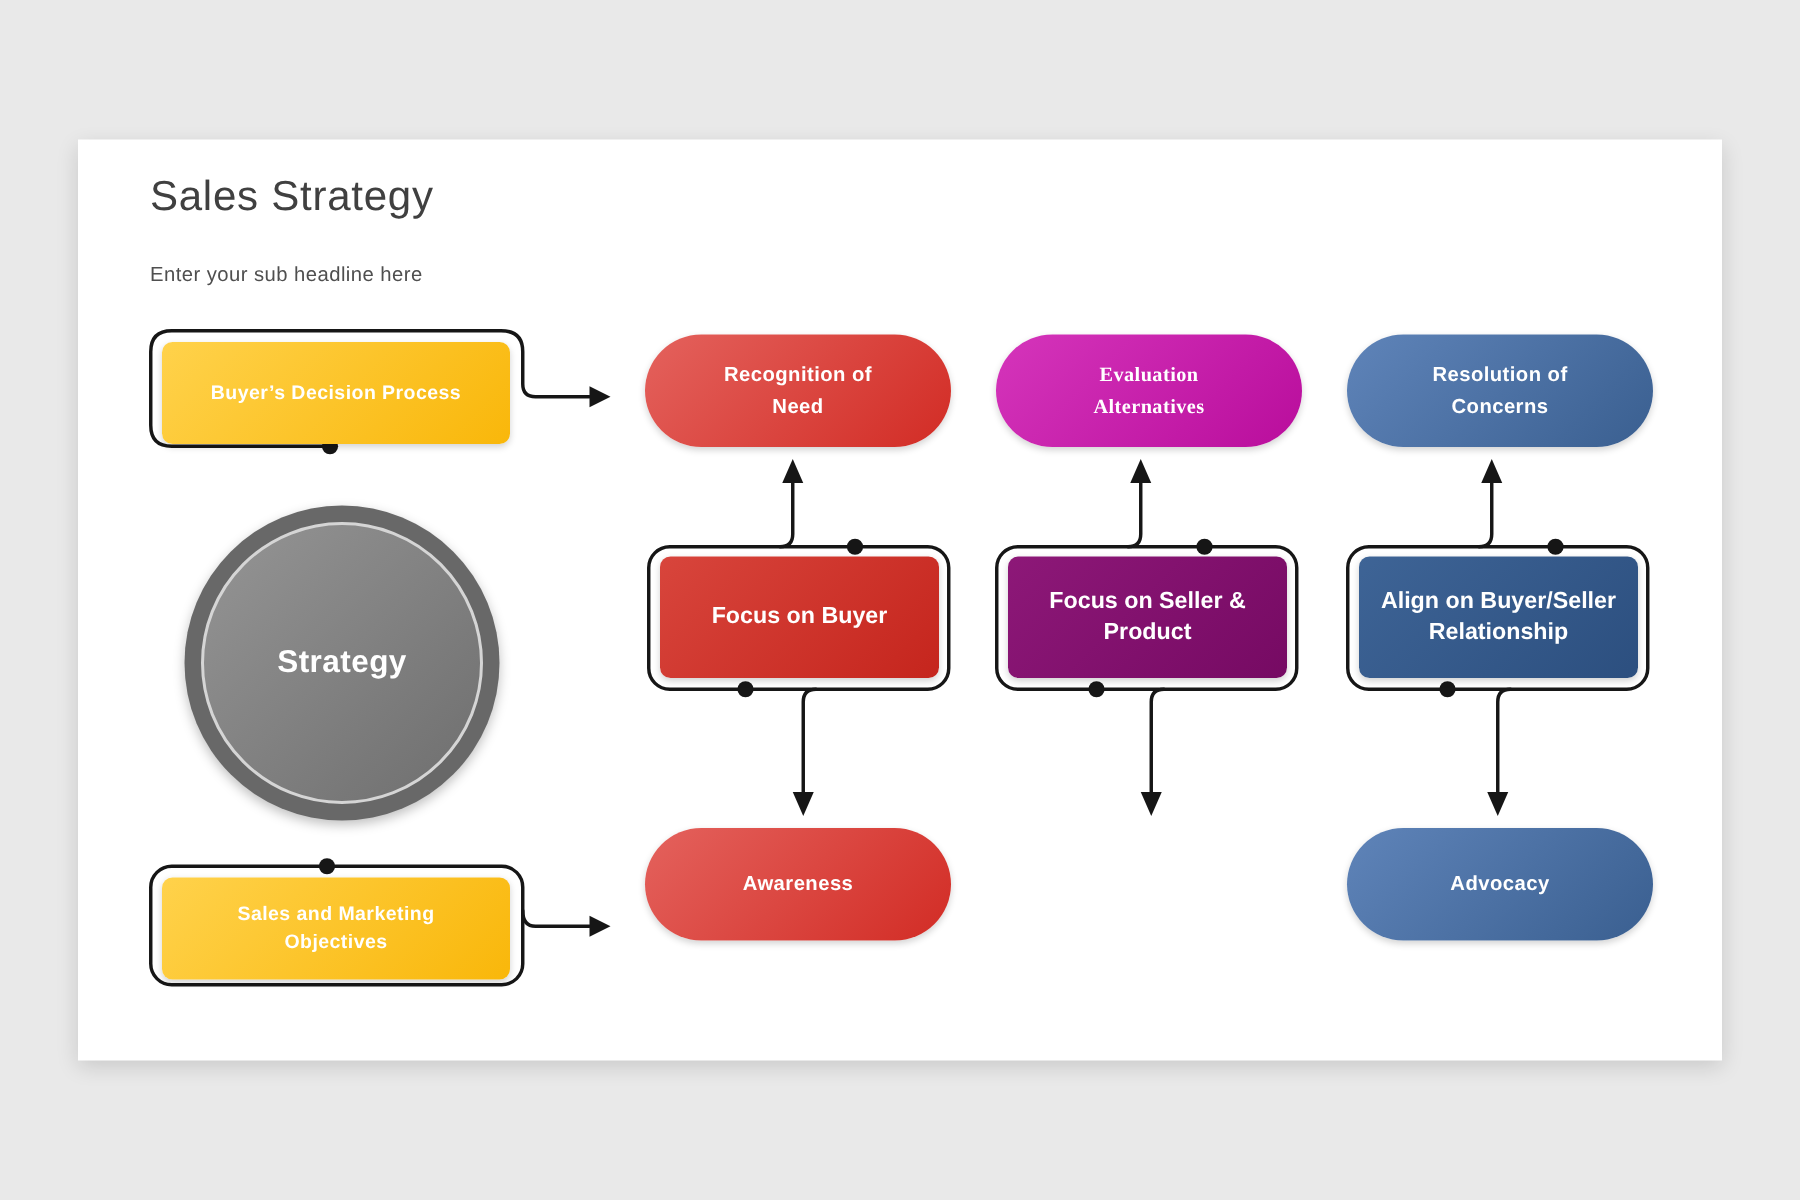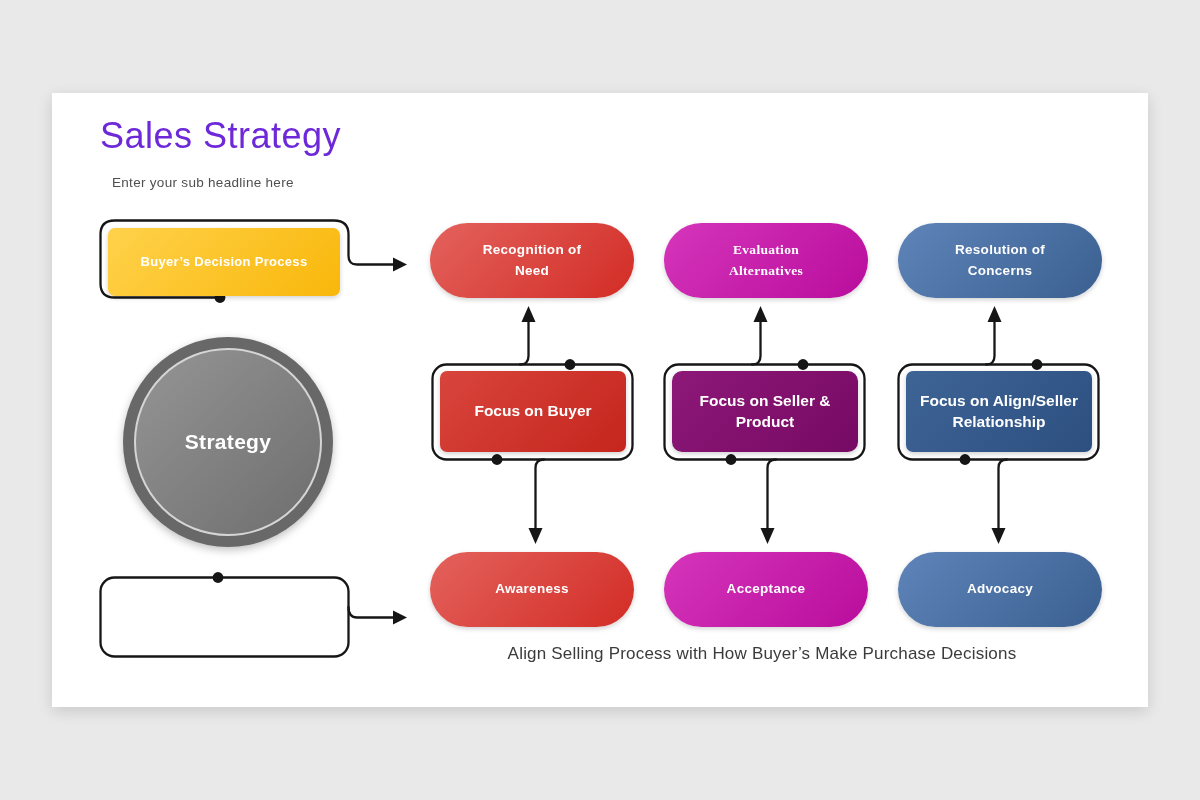--- a/index.html
+++ b/index.html
@@ -10,24 +10,24 @@
     position:relative;
   }
   .slide{
     position:absolute;left:52px;top:93px;width:1096px;height:614px;
     background:#ffffff;
     box-shadow:0 4px 14px rgba(0,0,0,0.14);
   }
   .abs{position:absolute;}
   .title{
     left:48px;top:22px;width:600px;
-    font-size:36px;font-weight:500;color:#6d28d9;letter-spacing:.5px;
+    font-size:28px;font-weight:500;color:#404040;letter-spacing:.5px;
   }
   .subtitle{
-    left:60px;top:82px;width:400px;
+    left:48px;top:82px;width:400px;
     font-size:13.5px;color:#4f4f4f;letter-spacing:.3px;
   }
   .caption{
     left:360px;top:551px;width:700px;text-align:center;
     font-size:17px;color:#3b3b3b;letter-spacing:.2px;
   }
   svg.connectors{position:absolute;left:0;top:0;z-index:1;pointer-events:none;}
   .node{
     z-index:2;display:flex;align-items:center;justify-content:center;
     text-align:center;color:#ffffff;
@@ -100,28 +100,27 @@
     <circle cx="985" cy="271.5" r="5.4" fill="#161616" stroke="none"></circle>
     <circle cx="913" cy="366.5" r="5.4" fill="#161616" stroke="none"></circle>
   </svg>
 
   <div class="abs circle-outer" style="background: rgb(104, 104, 104);">
     <div class="circle-inner" style="background: linear-gradient(135deg, rgb(149, 149, 149) 0%, rgb(110, 110, 110) 100%);">Strategy</div>
   </div>
 
   <div class="abs node ybox top" style="background: linear-gradient(135deg, rgb(255, 210, 75) 0%, rgb(249, 183, 10) 100%);">Buyer’s Decision Process</div>
 
+  <div class="abs node ybox bottom" style="background: linear-gradient(135deg, rgb(255, 210, 75) 0%, rgb(249, 183, 10) 100%);">Sales and Marketing Objectives</div>
 
   <div class="abs node pill r1 col1" style="background: linear-gradient(135deg, rgb(228, 98, 93) 0%, rgb(210, 44, 37) 100%);">Recognition of Need</div>
   <div class="abs node pill r2 col1" style="background: linear-gradient(135deg, rgb(228, 98, 93) 0%, rgb(210, 44, 37) 100%);">Awareness</div>
   <div class="abs node fbox b1" style="background: linear-gradient(135deg, rgb(216, 69, 60) 0%, rgb(197, 37, 29) 100%);">Focus on Buyer</div>
 
   <div class="abs node pill r1 col2" style="background: linear-gradient(135deg, rgb(213, 53, 187) 0%, rgb(185, 13, 156) 100%); font-family: Liberation Serif, serif;">Evaluation Alternatives</div>
-  <div class="abs node fbox b2" style="background: linear-gradient(135deg, rgb(141, 24, 120) 0%, rgb(118, 10, 99) 100%); border-radius: 10px;">Focus on Seller &amp; Product</div>
-  <div class="abs node pill r2 col2" style="background: linear-gradient(135deg, rgb(213, 53, 187) 0%, rgb(185, 13, 156) 100%);">Acceptance</div>
+  <div class="abs node fbox b2" style="background: linear-gradient(135deg, rgb(141, 24, 120) 0%, rgb(118, 10, 99) 100%);">Focus on Seller &amp; Product</div>
 
   <div class="abs node pill r1 col3" style="background: linear-gradient(135deg, rgb(95, 132, 185) 0%, rgb(58, 95, 144) 100%);">Resolution of Concerns</div>
-  <div class="abs node fbox b3" style="background: linear-gradient(135deg, rgb(62, 100, 150) 0%, rgb(44, 79, 127) 100%);">Focus on Align/Seller Relationship</div>
+  <div class="abs node fbox b3" style="background: linear-gradient(135deg, rgb(62, 100, 150) 0%, rgb(44, 79, 127) 100%);">Align on Buyer/Seller Relationship</div>
   <div class="abs node pill r2 col3" style="background: linear-gradient(135deg, rgb(95, 132, 185) 0%, rgb(58, 95, 144) 100%);">Advocacy</div>
 
-  <div class="abs caption">Align Selling Process with How Buyer’s Make Purchase Decisions</div>
 
 </div>
 
 </body></html>

